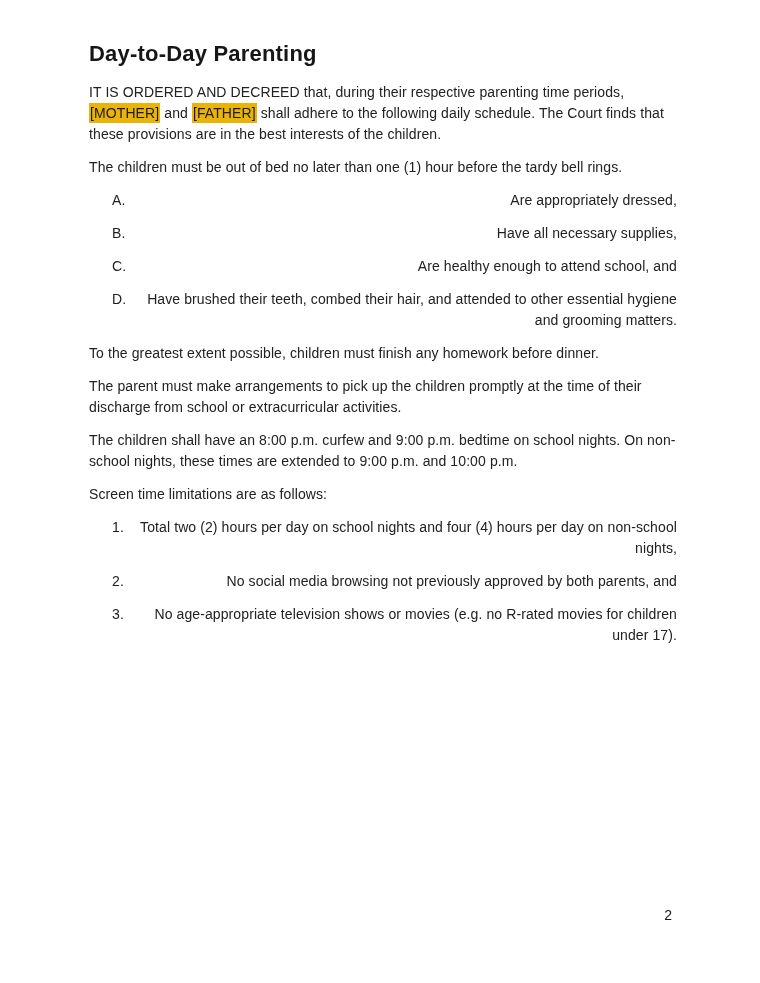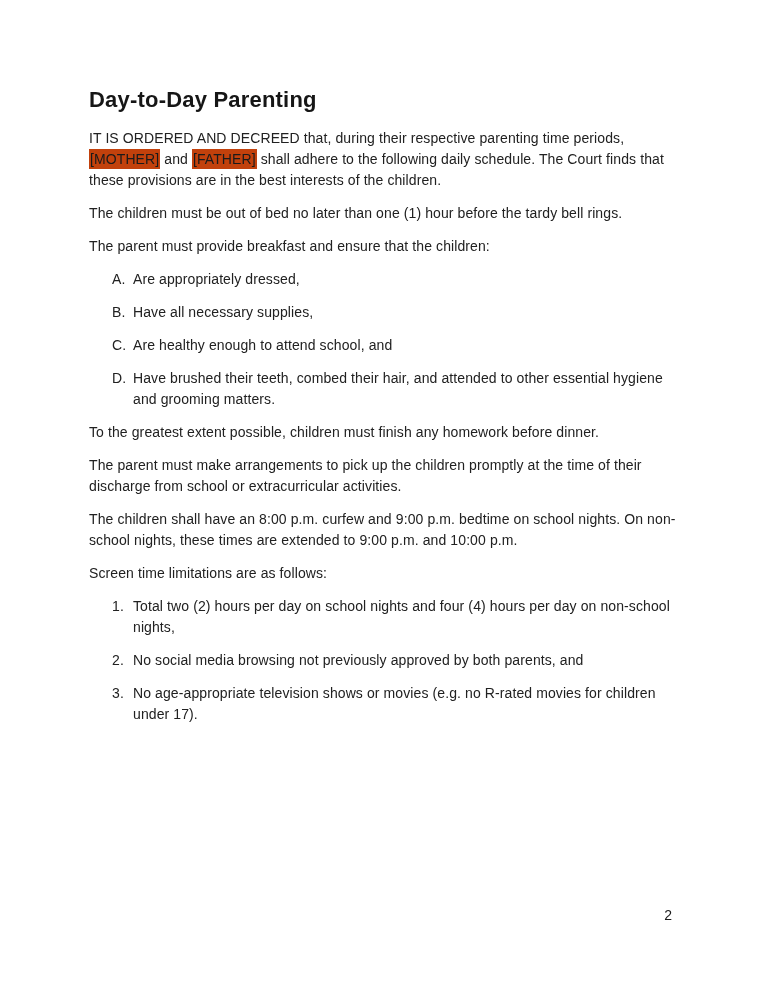--- a/index.html
+++ b/index.html
@@ -16,61 +16,62 @@
     overflow: hidden;
   }
   .page {
     position: absolute;
     top: 0;
     left: 0;
     width: 760px;
     height: 983px;
     background: #ffffff;
     box-sizing: border-box;
-    padding: 86px 82px 0 89px;
+    padding: 40px 82px 0 89px;
   }
   .content {
     width: 588px;
   }
   h1.doc-title {
     font-size: 22px;
     line-height: 27px;
     font-weight: 700;
     color: #161616;
     margin: 0 0 15px 0;
     letter-spacing: 0.2px;
   }
   p.para {
     font-size: 14px;
     line-height: 21px;
     margin: 0 0 12px 0;
     letter-spacing: 0.1px;
   }
   mark.hl {
-    background: #c2410c;
+    background: #eab308;
     color: #1a1a1a;
     padding: 2px 1px;
   }
   .list {
     margin: 0 0 0 0;
   }
   .list-item {
     display: flex;
     padding-left: 23px;
     font-size: 14px;
     line-height: 21px;
     margin: 0 0 12px 0;
     letter-spacing: 0.1px;
   }
   .list-item .marker {
     flex: 0 0 21px;
     width: 21px;
   }
   .list-item .item-text {
     flex: 1;
+    text-align: right;
   }
   .page-number {
     position: absolute;
     top: 905px;
     right: 88px;
     font-size: 14px;
     line-height: 21px;
     color: #1a1a1a;
   }
 </style>
@@ -79,21 +80,20 @@
 
 <main class="page">
   <div class="content">
 
     <h1 class="doc-title">Day-to-Day Parenting</h1>
 
     <p class="para"><span>IT IS ORDERED AND DECREED that, during their respective parenting time periods, </span><mark class="hl">[MOTHER]</mark><span> and </span><mark class="hl">[FATHER]</mark><span> shall adhere to the following daily schedule. The Court finds that these provisions are in the best interests of the children.</span></p>
 
     <p class="para">The children must be out of bed no later than one (1) hour before the tardy bell rings.</p>
 
-    <p class="para">The parent must provide breakfast and ensure that the children:</p>
 
     <div class="list">
       <div class="list-item">
         <span class="marker">A.</span>
         <span class="item-text">Are appropriately dressed,</span>
       </div>
       <div class="list-item">
         <span class="marker">B.</span>
         <span class="item-text">Have all necessary supplies,</span>
       </div>

